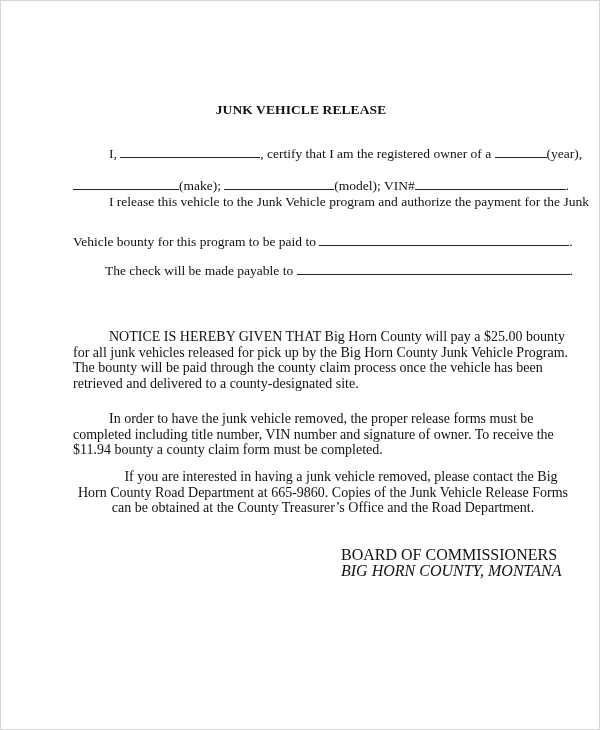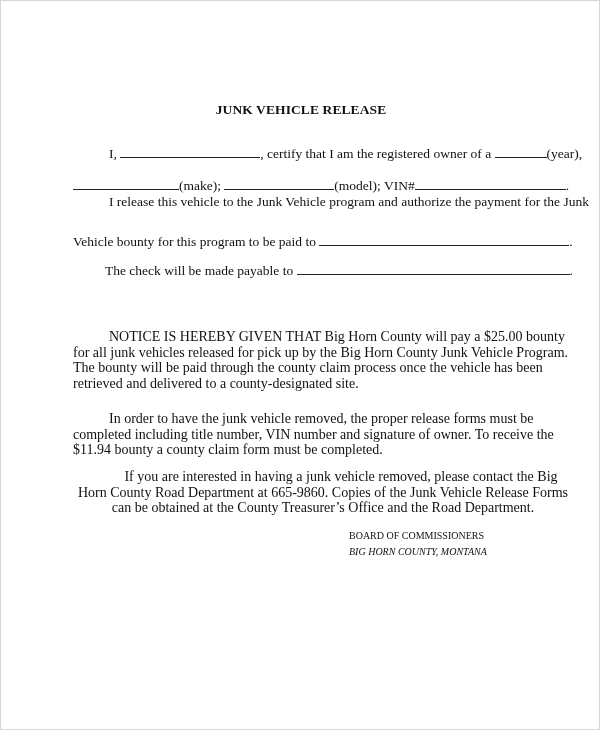--- a/index.html
+++ b/index.html
@@ -33,21 +33,21 @@
     height: 11px;
     vertical-align: baseline;
   }
   .para {
     position: absolute; left: 72px; width: 500px;
     font-size: 14px; line-height: 15.6px;
     text-indent: 36px;
     margin: 0;
   }
   .sig {
-    position: absolute; left: 348px; font-size: 10px; line-height: 15.6px;
+    position: absolute; left: 340px; font-size: 16px; line-height: 15.6px; margin-top: 19px;
   }
 </style>
 </head>
 <body>
 
 <div class="page">
 
   <div class="title">JUNK VEHICLE RELEASE</div>
 
   <div class="line" style="top:145px; left:108px;">

